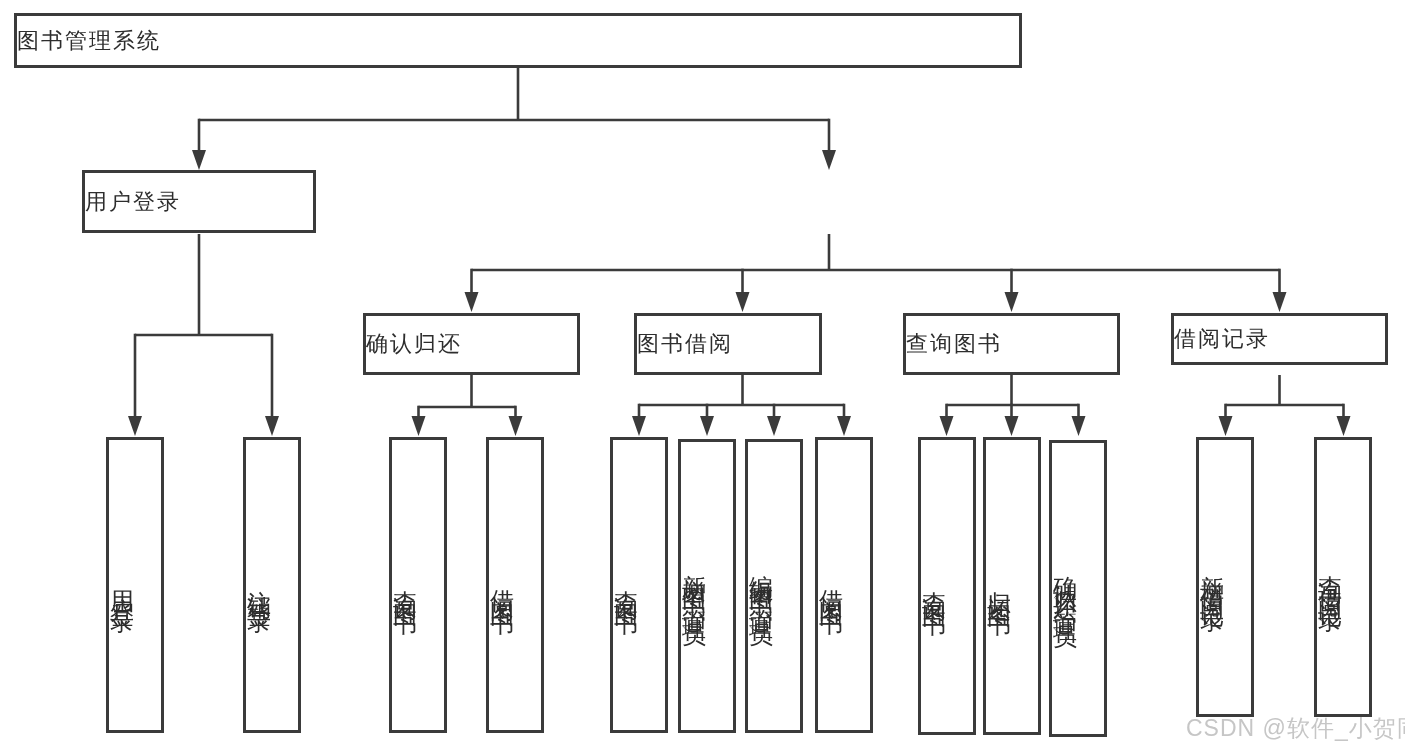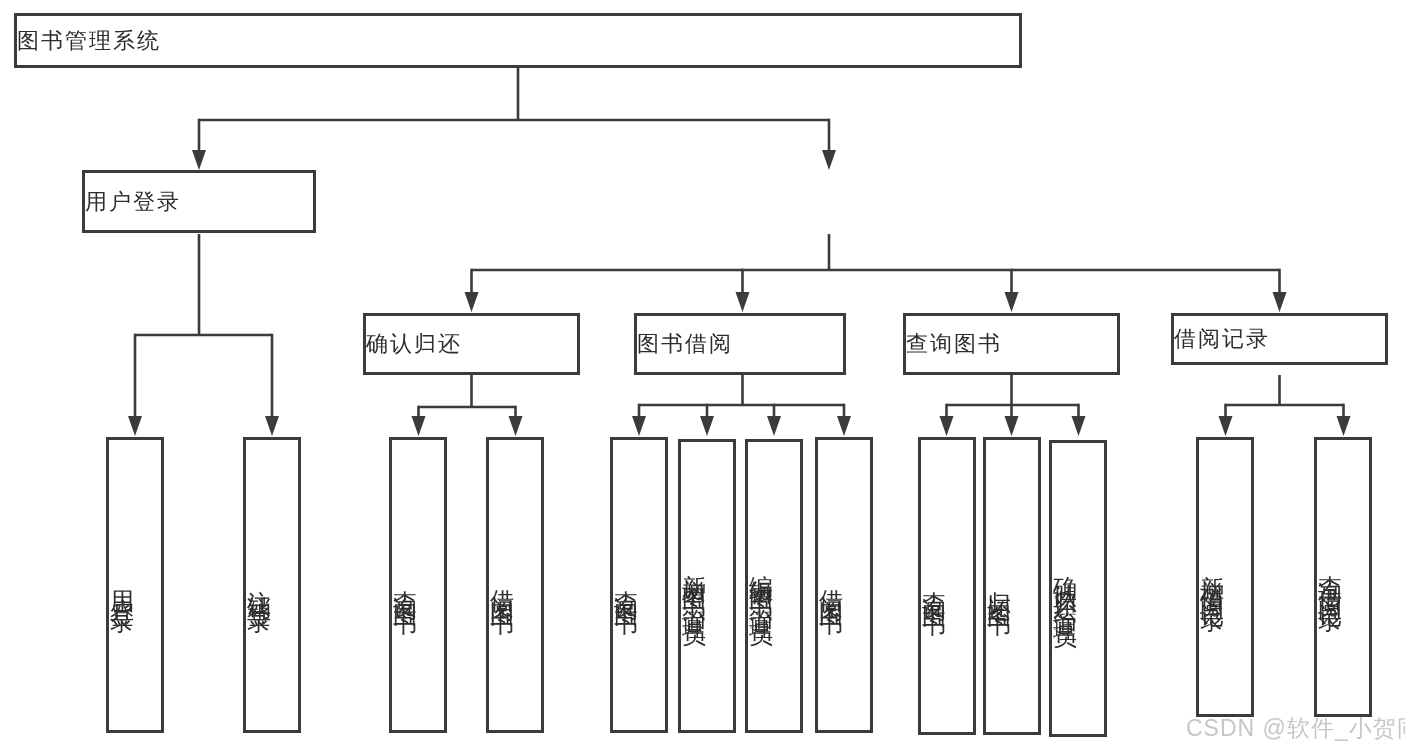--- a/index.html
+++ b/index.html
@@ -116,21 +116,21 @@
     <span class="hlabel">图书管理系统</span>
   </div>
 
   <div class="box" style="left:82px;top:170px;width:234px;height:63px">
     <span class="hlabel">用户登录</span>
   </div>
 
   <div class="box" style="left:363px;top:313px;width:217px;height:62px">
     <span class="hlabel">确认归还</span>
   </div>
-  <div class="box" style="left:634px;top:313px;width:212px;height:62px">
+  <div class="box" style="left:634px;top:313px;width:188px;height:62px">
     <span class="hlabel">图书借阅</span>
   </div>
   <div class="box" style="left:903px;top:313px;width:217px;height:62px">
     <span class="hlabel">查询图书</span>
   </div>
   <div class="box" style="left:1171px;top:313px;width:217px;height:52px">
     <span class="hlabel">借阅记录</span>
   </div>
 
   <div class="box leaf" style="left:106px;top:437px;width:58px;height:296px">

